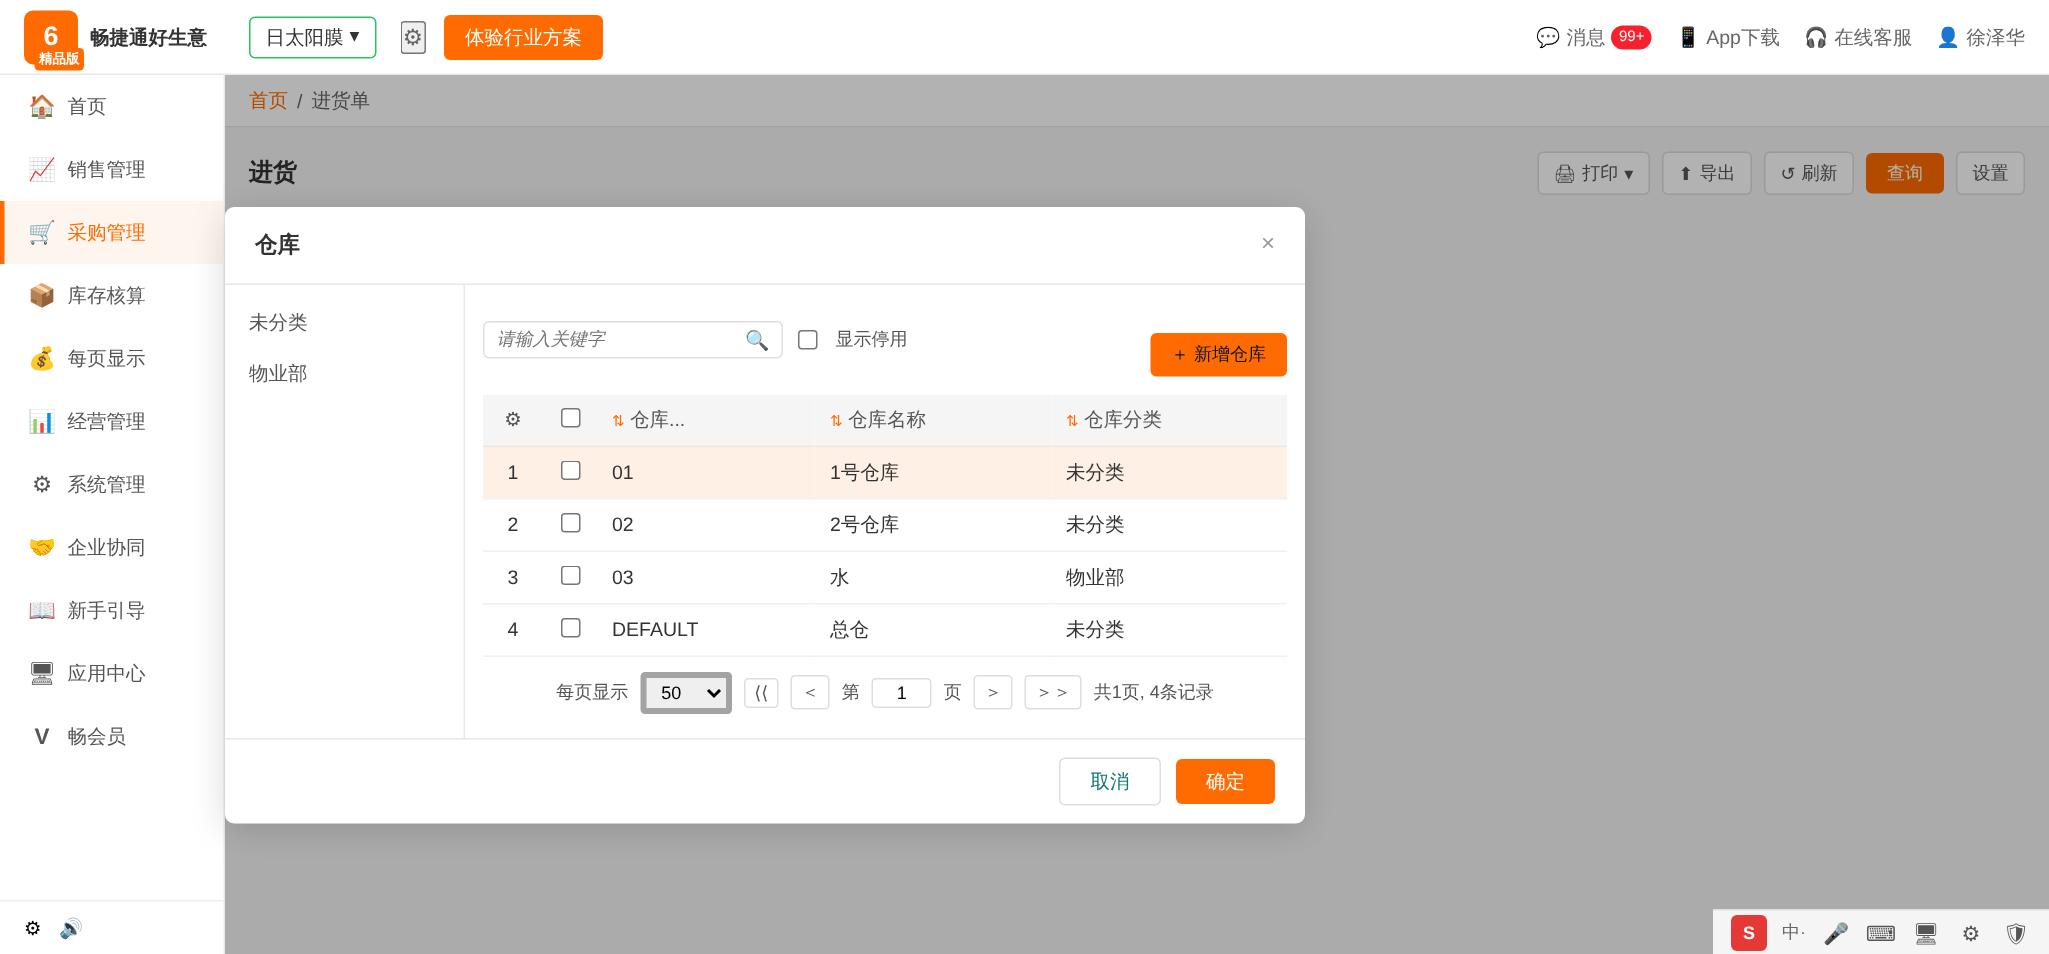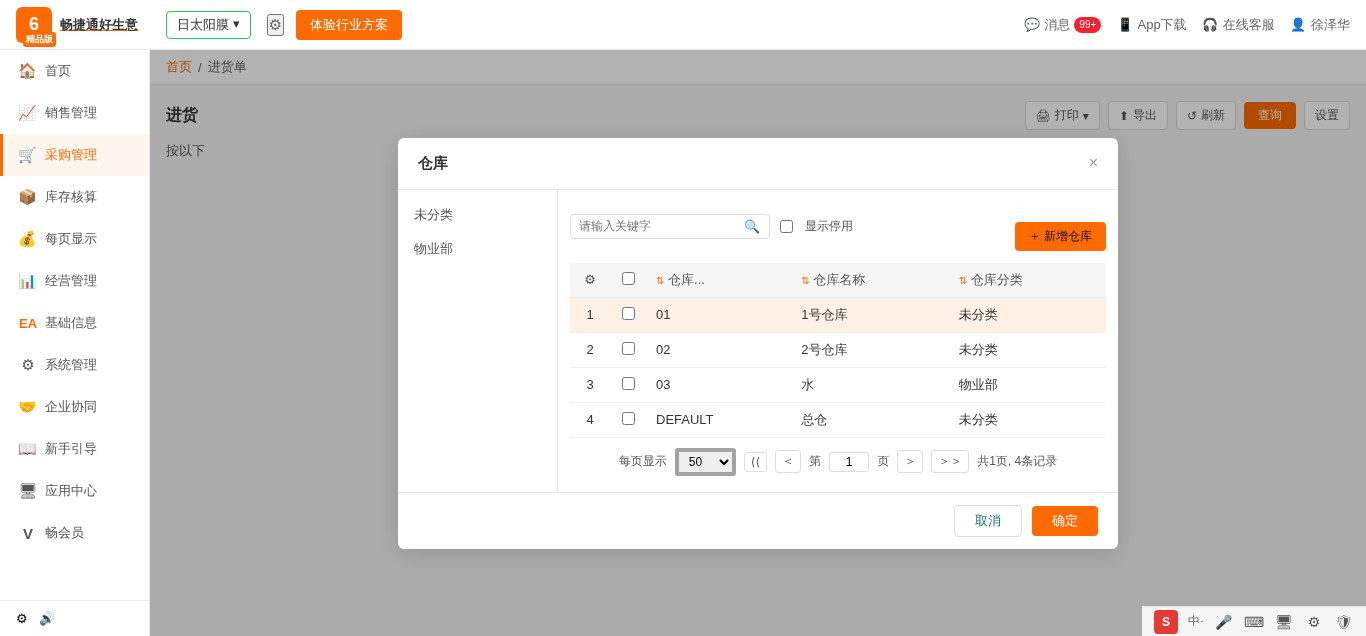--- a/index.html
+++ b/index.html
@@ -41,21 +41,21 @@
     .logo-badge {
       position: absolute;
       bottom: -4px;
       right: -4px;
       background: #ff6b00;
       color: white;
       font-size: 9px;
       border-radius: 3px;
       padding: 1px 3px;
     }
-    .logo-text { line-height: 1.2; text-decoration: underline; }
+    .logo-text { line-height: 1.2; }
     .logo-text .main { font-size: 13px; color: #333; }
 
     .header-center {
       flex: 1;
       display: flex;
       align-items: center;
       gap: 12px;
     }
     .company-selector {
       display: flex;
@@ -209,21 +209,20 @@
     .modal-backdrop {
       position: fixed;
       top: 50px;
       left: 150px;
       right: 0;
       bottom: 0;
       background: rgba(0,0,0,0.3);
       z-index: 100;
       display: flex;
       align-items: center;
-      justify-content: center;
     }
 
     
     .modal {
       background: #fff;
       border-radius: 6px;
       box-shadow: 0 4px 24px rgba(0,0,0,0.15);
       width: 720px;
       max-height: 560px;
       display: flex;
@@ -301,20 +300,21 @@
       padding: 4px 8px;
       width: 200px;
       background: #fff;
     }
     .search-box input {
       border: none;
       outline: none;
       font-size: 12px;
       flex: 1;
       background: transparent;
+      font-style: italic;
     }
     .show-disabled {
       display: flex;
       align-items: center;
       gap: 12px;
       font-size: 12px;
       color: #555;
       margin-left: 10px;
     }
     .add-btn {
@@ -545,24 +545,20 @@
       <span class="sidebar-icon">📦</span>
       <span>库存核算</span>
     </div>
     <div class="sidebar-item">
       <span class="sidebar-icon">💰</span>
       <span>每页显示</span>
     </div>
     <div class="sidebar-item">
       <span class="sidebar-icon">📊</span>
       <span>经营管理</span>
-    </div>
-    <div class="sidebar-item">
-      <span class="sidebar-icon" style="color:#ff6b00;font-weight:bold;font-size:13px;">EA</span>
-      <span>基础信息</span>
     </div>
     <div class="sidebar-item">
       <span class="sidebar-icon">⚙</span>
       <span>系统管理</span>
     </div>
     <div class="sidebar-item">
       <span class="sidebar-icon">🤝</span>
       <span>企业协同</span>
     </div>
     <div class="sidebar-item">

